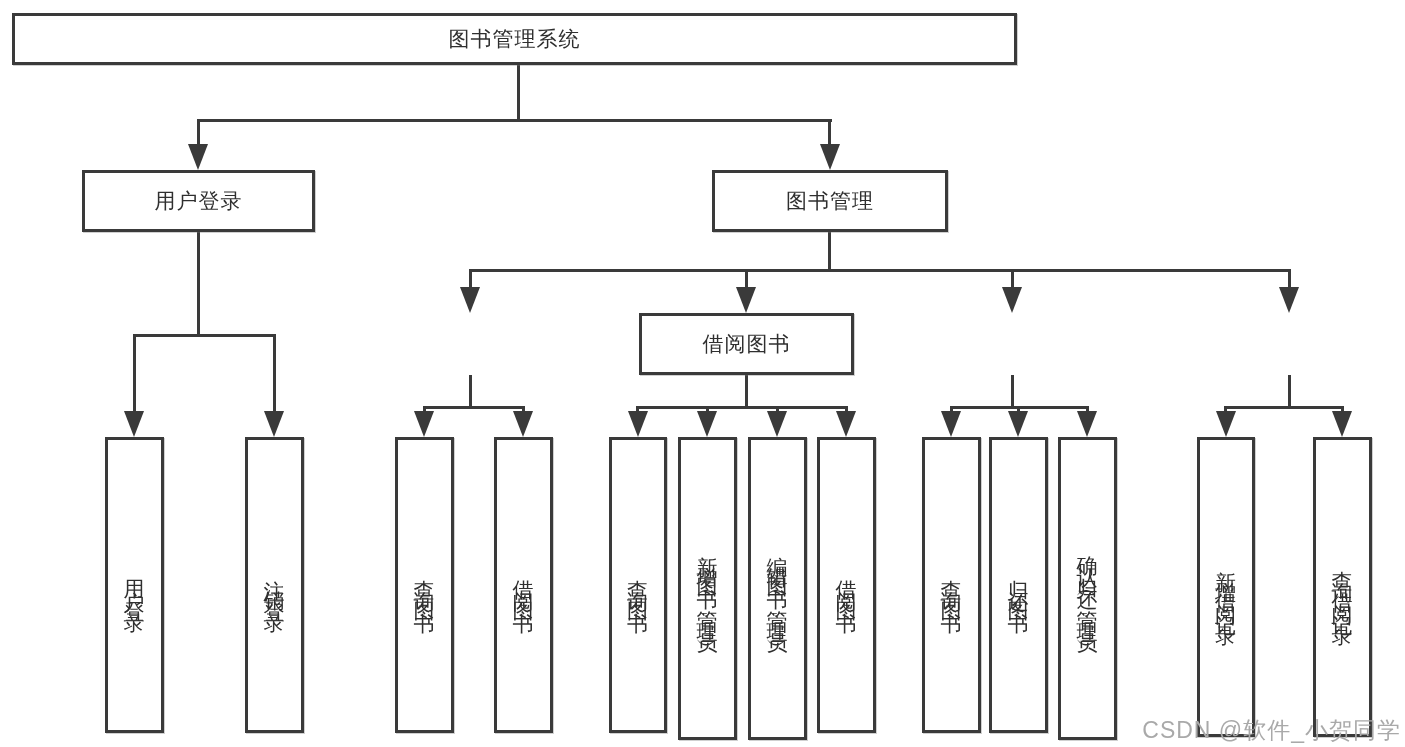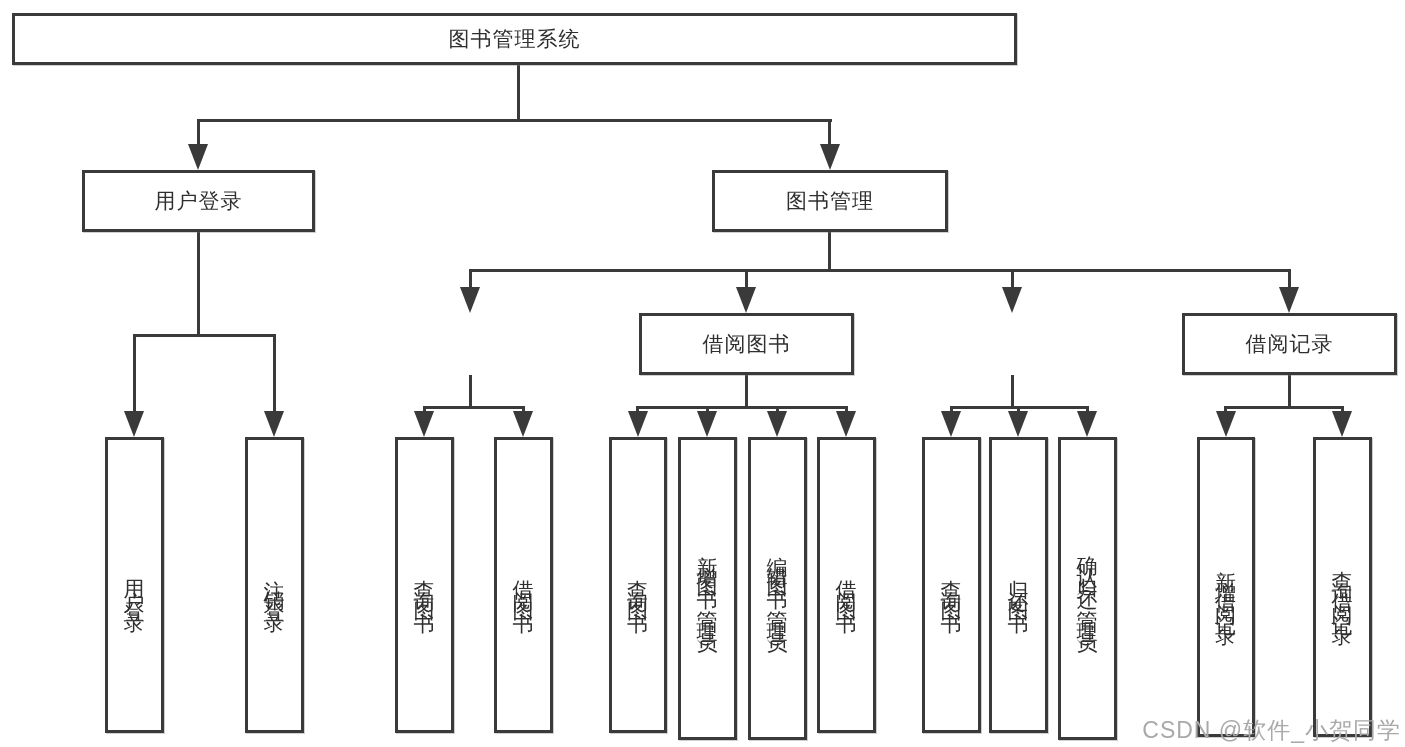--- a/index.html
+++ b/index.html
@@ -124,23 +124,20 @@
   <div class="node" style="left:82px;top:170px;width:233px;height:62px">
     <span>用户登录</span>
   </div>
   <div class="node" style="left:712px;top:170px;width:236px;height:62px">
     <span>图书管理</span>
   </div>
 
   <div class="node" style="left:639px;top:313px;width:215px;height:62px">
     <span>借阅图书</span>
   </div>
-  <div class="node" style="left:1182px;top:313px;width:215px;height:62px">
-    <span>借阅记录</span>
-  </div>
 
   <div class="node node-v" style="left:105px;top:437px;width:59px;height:296px">
     <span>用户登录</span>
   </div>
   <div class="node node-v" style="left:245px;top:437px;width:59px;height:296px">
     <span>注销登录</span>
   </div>
 
   <div class="node node-v" style="left:395px;top:437px;width:59px;height:296px">
     <span>查询图书</span>

